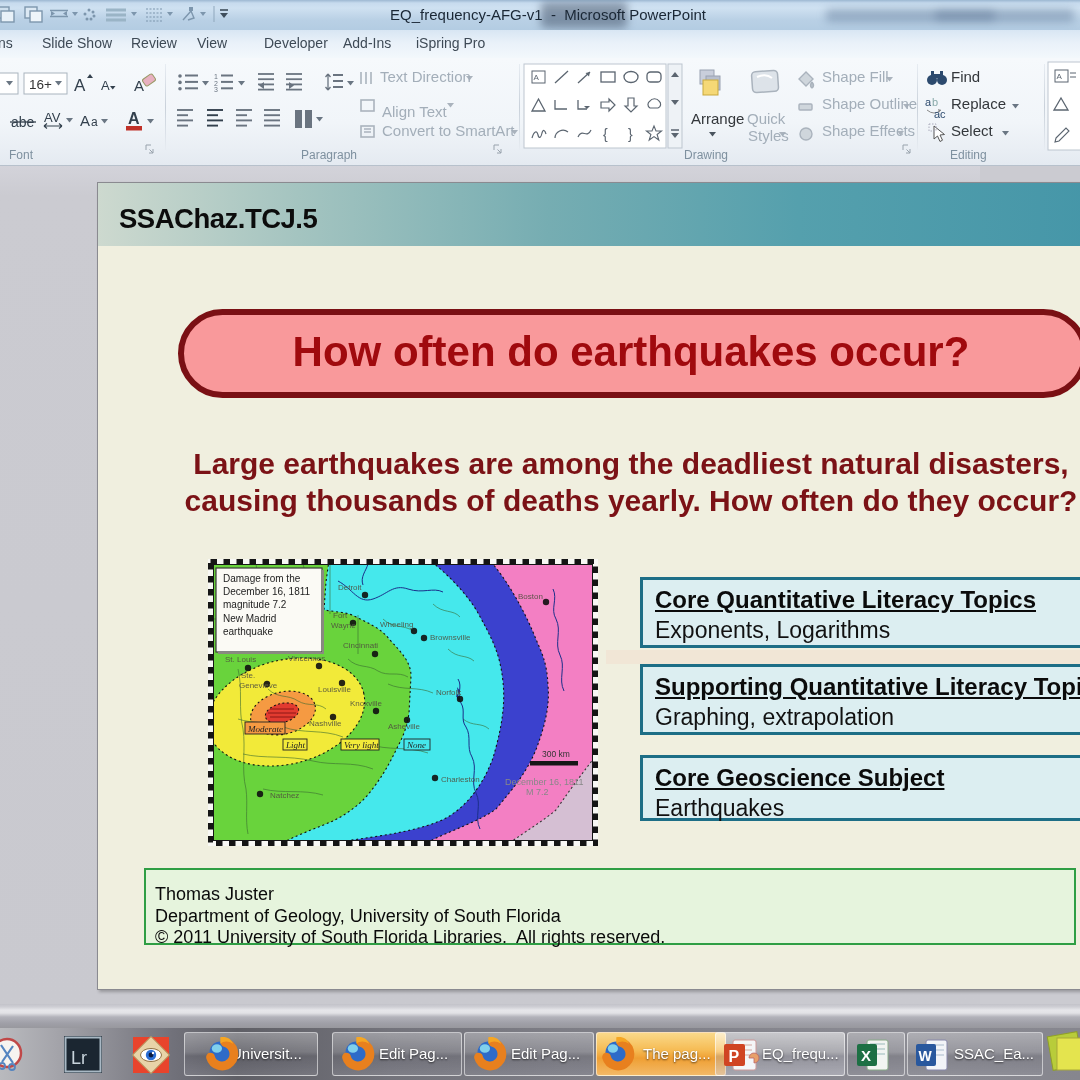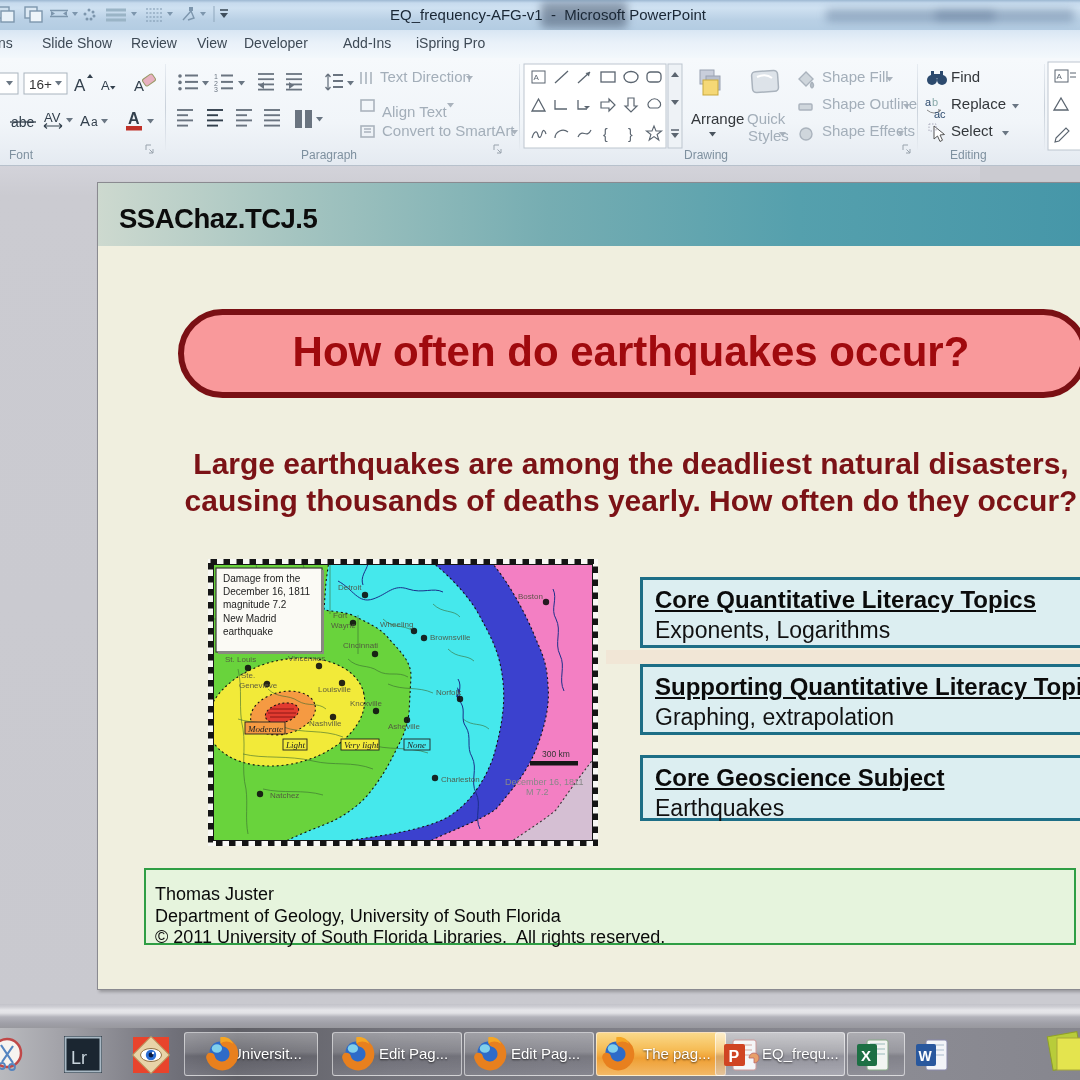--- a/index.html
+++ b/index.html
@@ -101,21 +101,21 @@
 <line x1="214" y1="6" x2="214" y2="22" stroke="#8fa7bc"></line>
 <path d="M 220,10 l 8,0" stroke="#3f4e5c" stroke-width="1.6"></path>
     <path d="M 220,13 l 8,0 l -4,5 Z" fill="#3f4e5c"></path>
   </svg>
 
 <div class="abs" id="tabrow">
   <span class="tab" style="left:-2px;">ns</span>
   <span class="tab" style="left:42px;">Slide Show</span>
   <span class="tab" style="left:131px;">Review</span>
   <span class="tab" style="left:197px;">View</span>
-  <span class="tab" style="left:244px;">Developer</span>
+  <span class="tab" style="left:264px;">Developer</span>
   <span class="tab" style="left:343px;">Add-Ins</span>
   <span class="tab" style="left:416px;">iSpring Pro</span>
 </div>
 
 <div class="abs" id="ribbon">
   <div class="gsep" style="left:165px; top:6px; position:absolute; height:86px;"></div>
   <div class="gsep" style="left:519px; top:6px; position:absolute; height:86px;"></div>
   <div class="gsep" style="left:917px; top:6px; position:absolute; height:86px;"></div>
   <div class="gsep" style="left:1044px; top:6px; position:absolute; height:86px;"></div>
   <div class="glabel" style="left:9px; top:90px; position:absolute;">Font</div>
@@ -486,13 +486,16 @@
   <div class="tbtn" style="left:464px; width:130px;">
       <span class="lbl">Edit Pag...</span>
     </div>
   <div class="tbtn" style="left:596px; width:130px; background:linear-gradient(180deg,#fad98a 0,#f6bc55 40%,#ef9f33 60%,#f3b967 100%);">
       <span class="lbl">The pag...</span>
     </div>
   <div class="tbtn" style="left:715px; width:130px; background:linear-gradient(180deg,rgba(255,255,255,.55) 0,rgba(255,255,255,.3) 45%,rgba(170,170,180,.35) 55%,rgba(210,210,220,.45) 100%);">
       <span class="lbl">EQ_frequ...</span>
     </div>
   <div class="tbtn" style="left:847px; width:58px;"></div>
+  <div class="tbtn" style="left:907px; width:136px;">
+      <span class="lbl">SSAC_Ea...</span>
+    </div>
 </div>
 
 </body></html>

